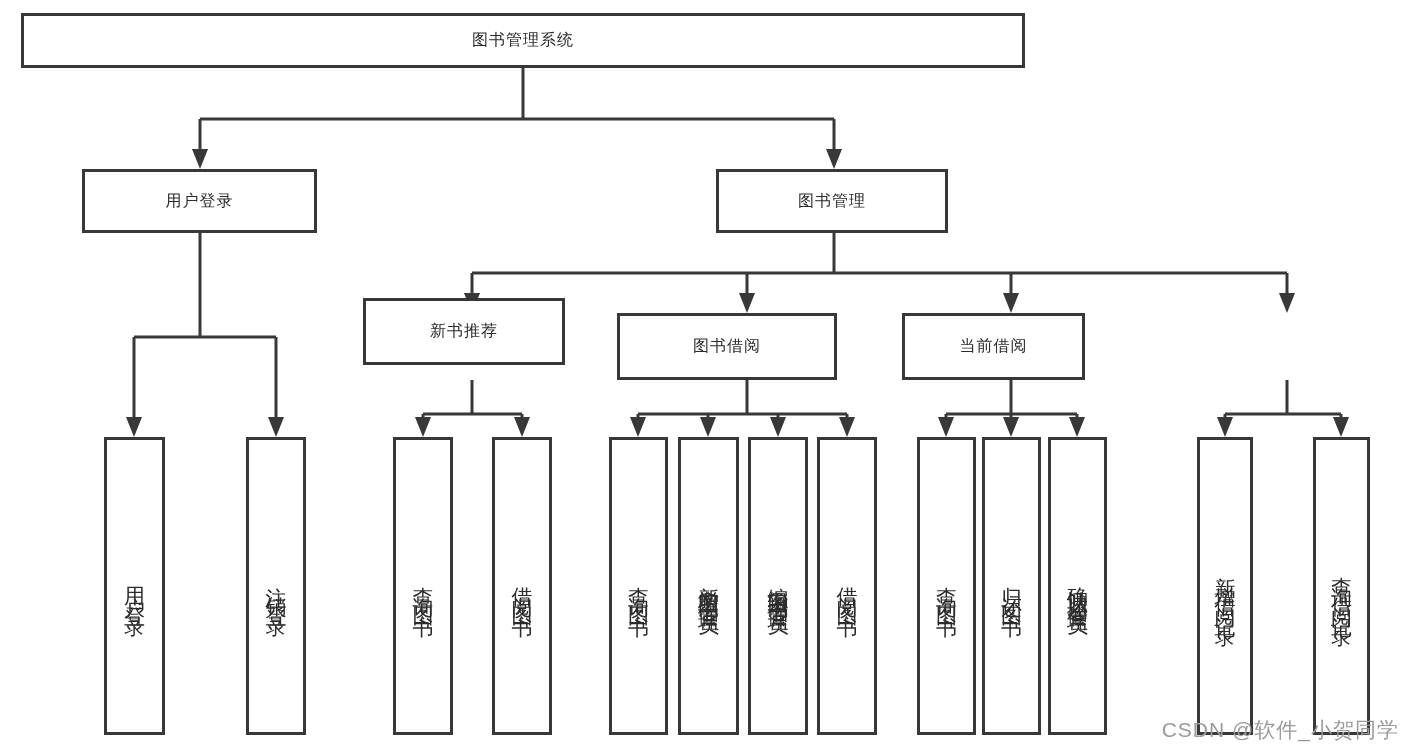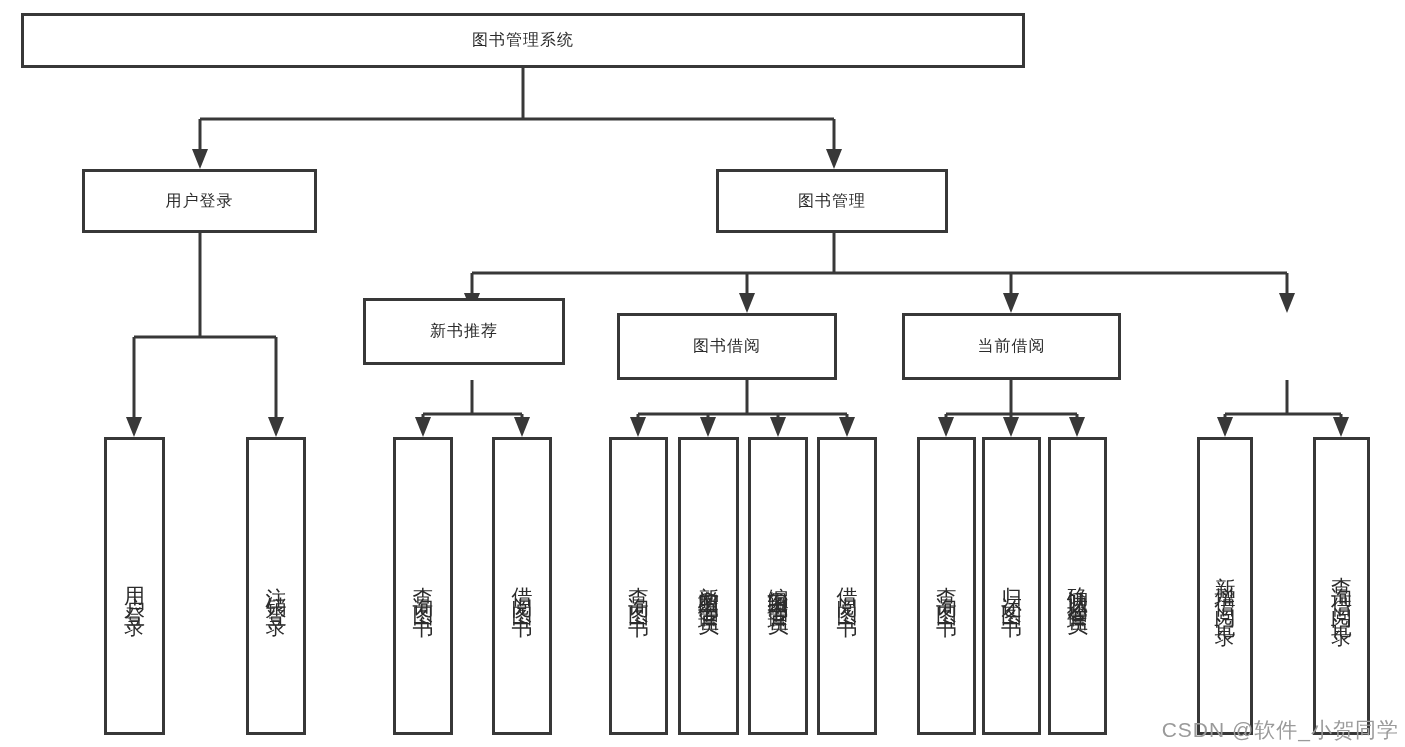--- a/index.html
+++ b/index.html
@@ -148,21 +148,21 @@
     </g>
   </svg>
 
   <div class="node" style="left:21px; top:13px; width:1004px; height:55px;">图书管理系统</div>
 
   <div class="node" style="left:82px; top:169px; width:235px; height:64px;">用户登录</div>
   <div class="node" style="left:716px; top:169px; width:232px; height:64px;">图书管理</div>
 
   <div class="node" style="left:363px; top:298px; width:202px; height:67px;">新书推荐</div>
   <div class="node" style="left:617px; top:313px; width:220px; height:67px;">图书借阅</div>
-  <div class="node" style="left:902px; top:313px; width:219px; height:67px;">当前借阅</div>
+  <div class="node" style="left:902px; top:313px; width:183px; height:67px;">当前借阅</div>
 
   <div class="node leaf" style="left:104px; top:437px; width:61px; height:298px;">用户登录</div>
   <div class="node leaf" style="left:246px; top:437px; width:60px; height:298px;">注销登录</div>
 
   <div class="node leaf" style="left:393px; top:437px; width:60px; height:298px;">查询图书</div>
   <div class="node leaf" style="left:492px; top:437px; width:60px; height:298px;">借阅图书</div>
 
   <div class="node leaf" style="left:609px; top:437px; width:59px; height:298px;">查询图书</div>
   <div class="node leaf tight" style="left:678px; top:437px; width:61px; height:298px;">新增图书（管理员）</div>
   <div class="node leaf tight" style="left:748px; top:437px; width:60px; height:298px;">编辑图书（管理员）</div>

